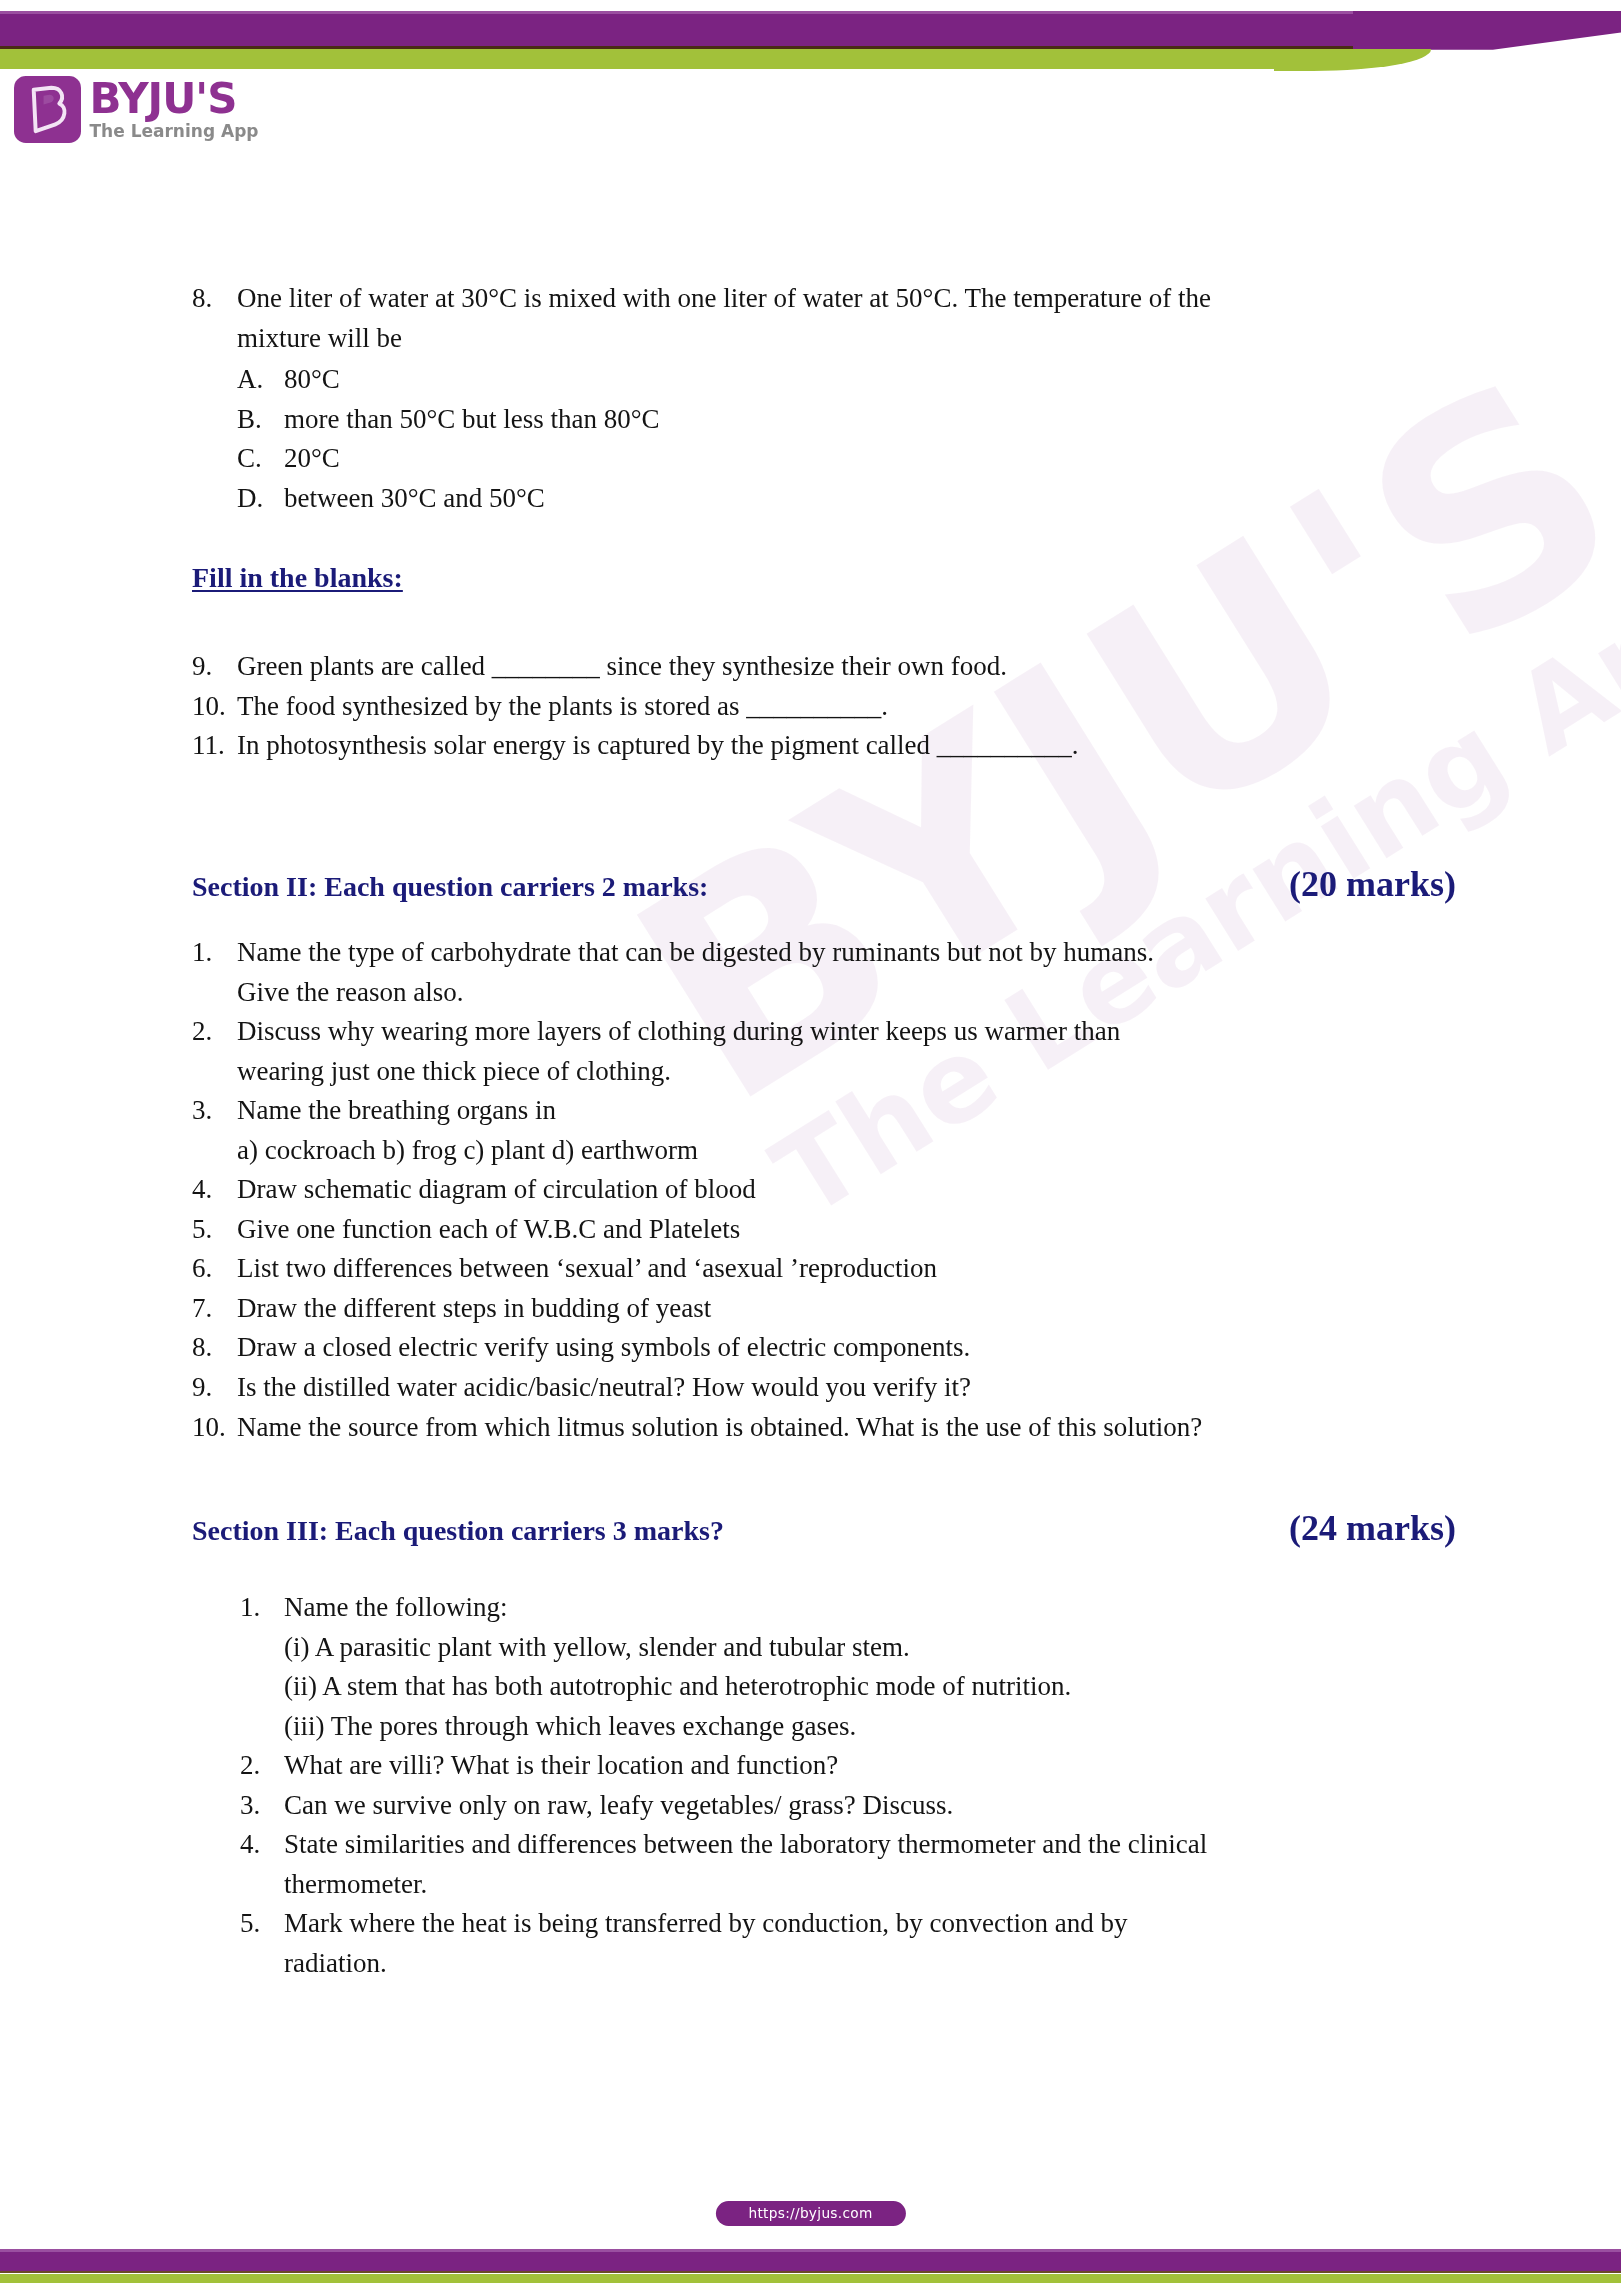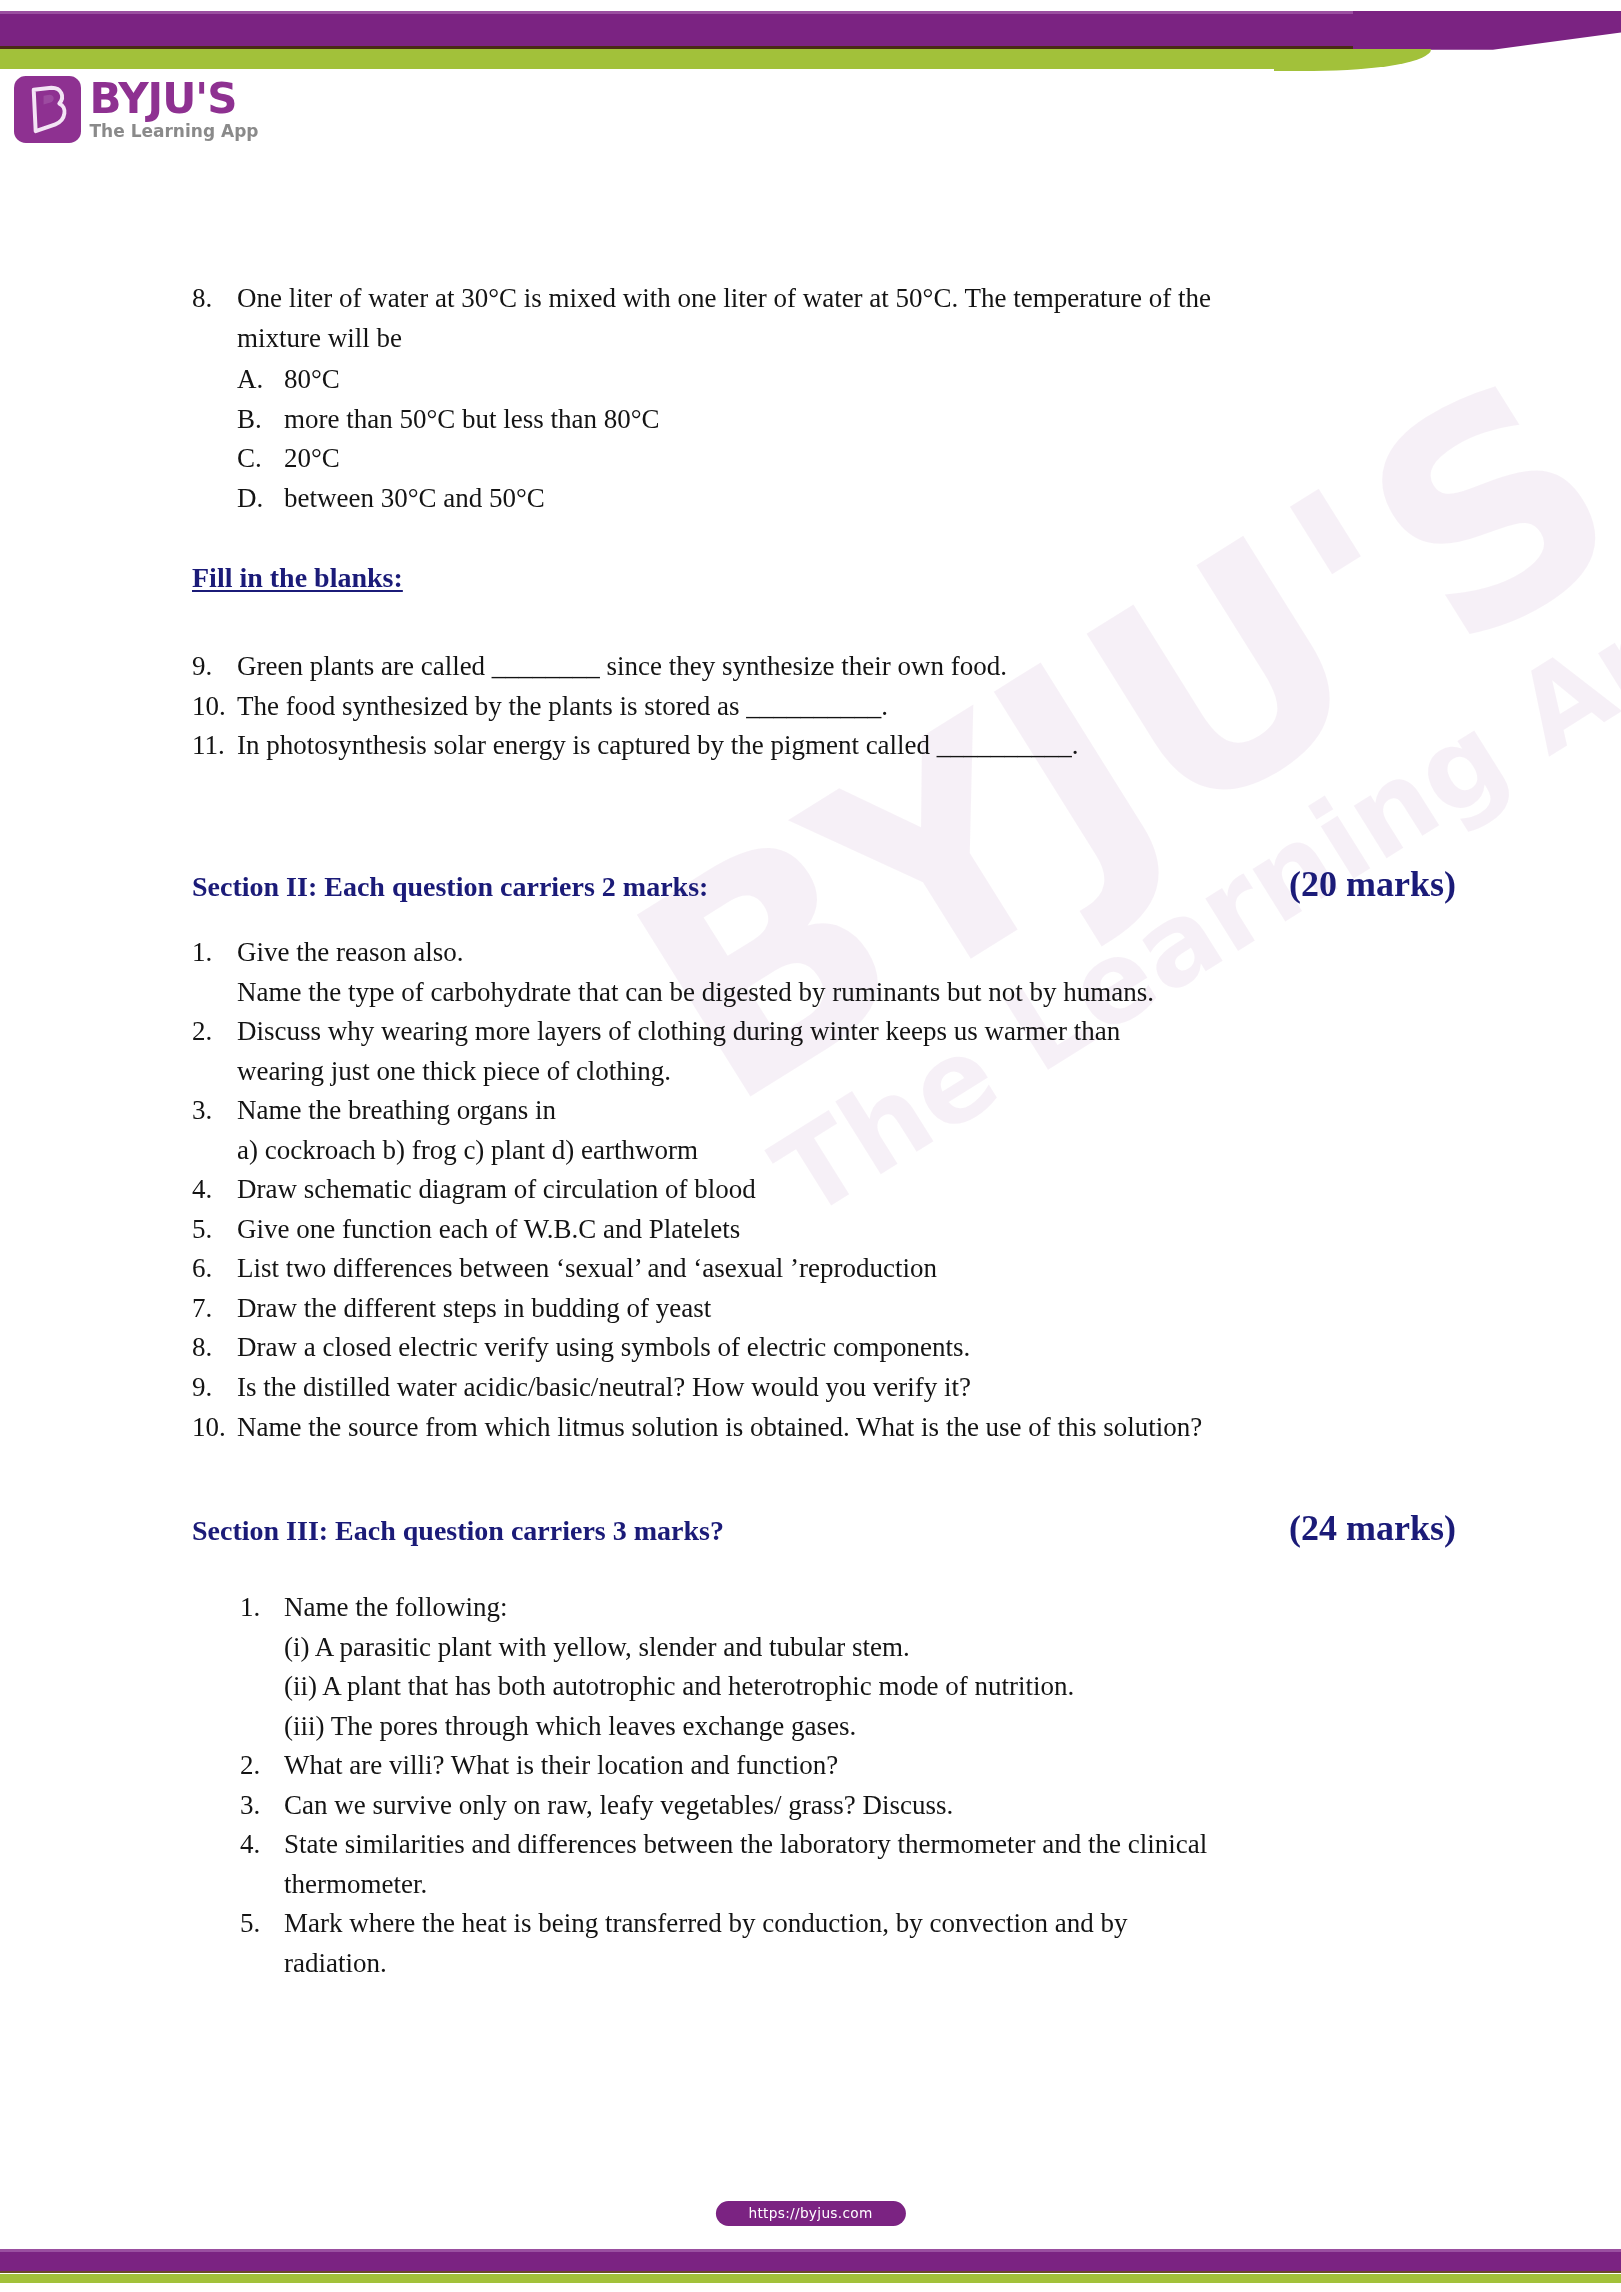--- a/index.html
+++ b/index.html
@@ -340,22 +340,22 @@
 
   <div class="section-head" style="top:863px;text-align:right;">
     <span>Section II:  Each question carriers 2 marks:</span>
     <span class="marks">(20 marks)</span>
   </div>
 
   <div class="body-block" style="top:933px; left:192px;">
     <div class="q-row">
       <div class="q-num" style="width:45px;">1.</div>
       <div class="q-text">
+        <div>Name the type of carbohydrate that can be digested by ruminants but not by humans.</div>
         <div>Give the reason also.</div>
-        <div>Name the type of carbohydrate that can be digested by ruminants but not by humans.</div>
       </div>
     </div>
     <div class="q-row">
       <div class="q-num" style="width:45px;">2.</div>
       <div class="q-text">
         <div>Discuss why wearing more layers of clothing during winter keeps us warmer than</div>
         <div>wearing just one thick piece of clothing.</div>
       </div>
     </div>
     <div class="q-row">
@@ -399,21 +399,21 @@
     <span>Section III: Each question carriers 3 marks?</span>
     <span class="marks">(24 marks)</span>
   </div>
 
   <div class="body-block" style="top:1588px; left:240px; width:1215px;">
     <div class="q-row">
       <div class="q-num" style="width:44px;">1.</div>
       <div class="q-text">
         <div>Name the following:</div>
         <div class="sub-line">(i) A parasitic plant with yellow, slender and tubular stem.</div>
-        <div class="sub-line">(ii) A plant that has both autotrophic and heterotrophic mode of nutrition.</div>
+        <div class="sub-line">(ii) A stem that has both autotrophic and heterotrophic mode of nutrition.</div>
         <div class="sub-line">(iii) The pores through which leaves exchange gases.</div>
       </div>
     </div>
     <div class="q-row">
       <div class="q-num" style="width:44px;">2.</div>
       <div class="q-text">What are villi? What is their location and function?</div>
     </div>
     <div class="q-row">
       <div class="q-num" style="width:44px;">3.</div>
       <div class="q-text">Can we survive only on raw, leafy vegetables/ grass? Discuss.</div>

